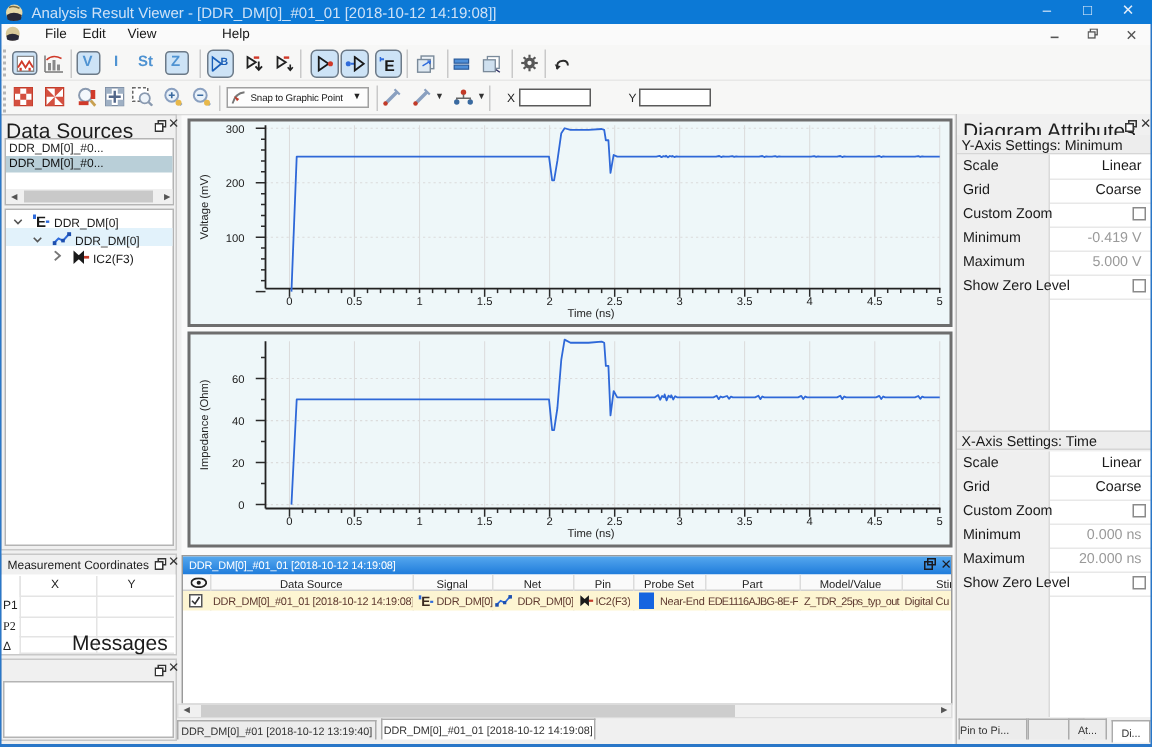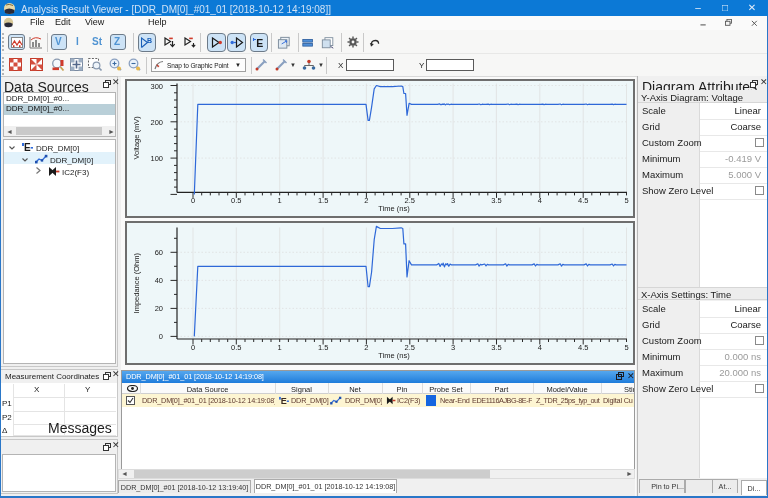--- a/index.html
+++ b/index.html
@@ -294,21 +294,21 @@
 <svg class="abs" style="left:103px;top:372px;" width="8" height="8" viewBox="0 0 8 8">
     <rect x="2.5" y="0.5" width="5" height="4" fill="none" stroke="#333"></rect>
     <rect x="0.5" y="2.5" width="5" height="5" fill="#fff" stroke="#333"></rect>
   </svg>
 <div class="abs" style="left:112px;top:369px;font-size:9px;color:#333;">✕</div>
 <div class="abs" style="left:1px;top:383px;width:116px;height:53px;background:#fff;"></div>
 <div class="abs" style="left:13px;top:384px;width:50px;height:13px;border-left:1px solid #e0e0e0;"></div>
 <div class="abs" style="left:34px;top:385px;font-size:8px;color:#222;">X</div>
 <div class="abs" style="left:85px;top:385px;font-size:8px;color:#222;">Y</div>
 <div class="abs" style="left:2px;top:399px;font-size:8px;color:#222;">P1</div>
-<div class="abs" style="left:2px;top:413px;font-size:8px;color:#222;">P2</div>
+<div class="abs" style="left:2px;top:413px;font-size:8px;color:#222;font-family:Liberation Serif, serif;">P2</div>
 <div class="abs" style="left:2px;top:426px;font-size:8px;color:#222;">Δ</div>
 <div class="abs" style="left:13px;top:397px;width:103px;height:1px;background:#e4e4e4;"></div>
 <div class="abs" style="left:13px;top:411px;width:103px;height:1px;background:#e4e4e4;"></div>
 <div class="abs" style="left:13px;top:424px;width:103px;height:1px;background:#e4e4e4;"></div>
 <div class="abs" style="left:13px;top:435px;width:103px;height:1px;background:#e4e4e4;"></div>
 <div class="abs" style="left:64px;top:384px;width:1px;height:52px;background:#e4e4e4;"></div>
 <div class="abs" style="left:13px;top:384px;width:1px;height:52px;background:#e4e4e4;"></div>
 
 <div class="abs dock" style="left:0px;top:439px;width:118px;height:55px;"></div>
 <div class="abs docktitle" style="left:4px;top:420px;margin-left:44px;">Messages</div>
@@ -594,21 +594,21 @@
 <div class="abs tab active" style="left:254px;top:479px;width:143px;height:14px;line-height:14px;text-align:center;">DDR_DM[0]_#01_01  [2018-10-12 14:19:08]</div>
 
 <div class="abs" style="left:637px;top:76px;width:131px;height:422px;background:#f0f0f0;border-left:1px solid #b8b8b8;"></div>
 <div class="abs docktitle" style="left:642px;top:79px;">Diagram Attributes</div>
 <svg class="abs" style="left:750px;top:80px;" width="8" height="8" viewBox="0 0 8 8">
     <rect x="2.5" y="0.5" width="5" height="4" fill="none" stroke="#333"></rect>
     <rect x="0.5" y="2.5" width="5" height="5" fill="#fff" stroke="#333"></rect>
   </svg>
 <div class="abs" style="left:760px;top:77px;font-size:9px;color:#333;">✕</div>
 <div class="abs" style="left:638px;top:90px;width:130px;height:13px;background:#ededed;border-bottom:1px solid #d6d6d6;"></div>
-<div class="abs" style="left:641px;top:92px;font-size:9.5px;color:#1a1a1a;">Y-Axis Diagram: Voltage</div>
+<div class="abs" style="left:641px;top:92px;font-size:9.5px;color:#1a1a1a;">Y-Axis Settings: Minimum</div>
 <div class="abs" style="left:638px;top:103px;width:62px;height:184px;background:#efefef;border-right:1px solid #dadada;"></div>
 <div class="abs" style="left:700px;top:103px;width:68px;height:184px;background:#ffffff;"></div>
 <div class="abs prow-label" style="left:638px;top:103px;width:62px;">Scale</div>
 <div class="abs prow-val" style="left:700px;top:103px;width:65px;">Linear</div>
 <div class="abs" style="left:700px;top:119px;width:68px;height:1px;background:#e8e8e8;"></div>
 <div class="abs prow-label" style="left:638px;top:119px;width:62px;">Grid</div>
 <div class="abs prow-val" style="left:700px;top:119px;width:65px;">Coarse</div>
 <div class="abs" style="left:700px;top:135px;width:68px;height:1px;background:#e8e8e8;"></div>
 <div class="abs prow-label" style="left:638px;top:135px;width:62px;">Custom Zoom</div>
 <div class="abs cb" style="left:755px;top:138px;"></div>
@@ -638,19 +638,19 @@
 <div class="abs prow-label" style="left:638px;top:349px;width:62px;">Minimum</div>
 <div class="abs prow-val gray" style="left:700px;top:349px;width:65px;text-align:right;">0.000 ns</div>
 <div class="abs" style="left:700px;top:365px;width:68px;height:1px;background:#e8e8e8;"></div>
 <div class="abs prow-label" style="left:638px;top:365px;width:62px;">Maximum</div>
 <div class="abs prow-val gray" style="left:700px;top:365px;width:65px;">20.000 ns</div>
 <div class="abs" style="left:700px;top:381px;width:68px;height:1px;background:#e8e8e8;"></div>
 <div class="abs prow-label" style="left:638px;top:381px;width:62px;">Show Zero Level</div>
 <div class="abs cb" style="left:755px;top:384px;"></div>
 <div class="abs" style="left:700px;top:397px;width:68px;height:1px;background:#e8e8e8;"></div>
 
-<div class="abs tab" style="left:639px;top:479px;width:46px;height:14px;line-height:14px;text-align:right;">Pin to Pi...</div>
+<div class="abs tab" style="left:639px;top:479px;width:46px;height:14px;line-height:14px;text-align:left;">Pin to Pi...</div>
 <div class="abs tab" style="left:685px;top:479px;width:27px;height:14px;line-height:14px;text-align:center;padding-left:36px;">Me...</div>
 <div class="abs tab" style="left:712px;top:479px;width:26px;height:14px;line-height:14px;text-align:center;">At...</div>
 <div class="abs tab active" style="left:741px;top:480px;width:26px;height:15px;line-height:15px;text-align:center;">Di...</div>
 <div class="abs" style="left:0;top:16px;width:1px;height:482px;background:#2a77c8;"></div>
 <div class="abs" style="left:767px;top:16px;width:1px;height:482px;background:#2a77c8;"></div>
 <div class="abs" style="left:0;top:496px;width:768px;height:2px;background:#2a77c8;"></div>
 
 </body></html>

